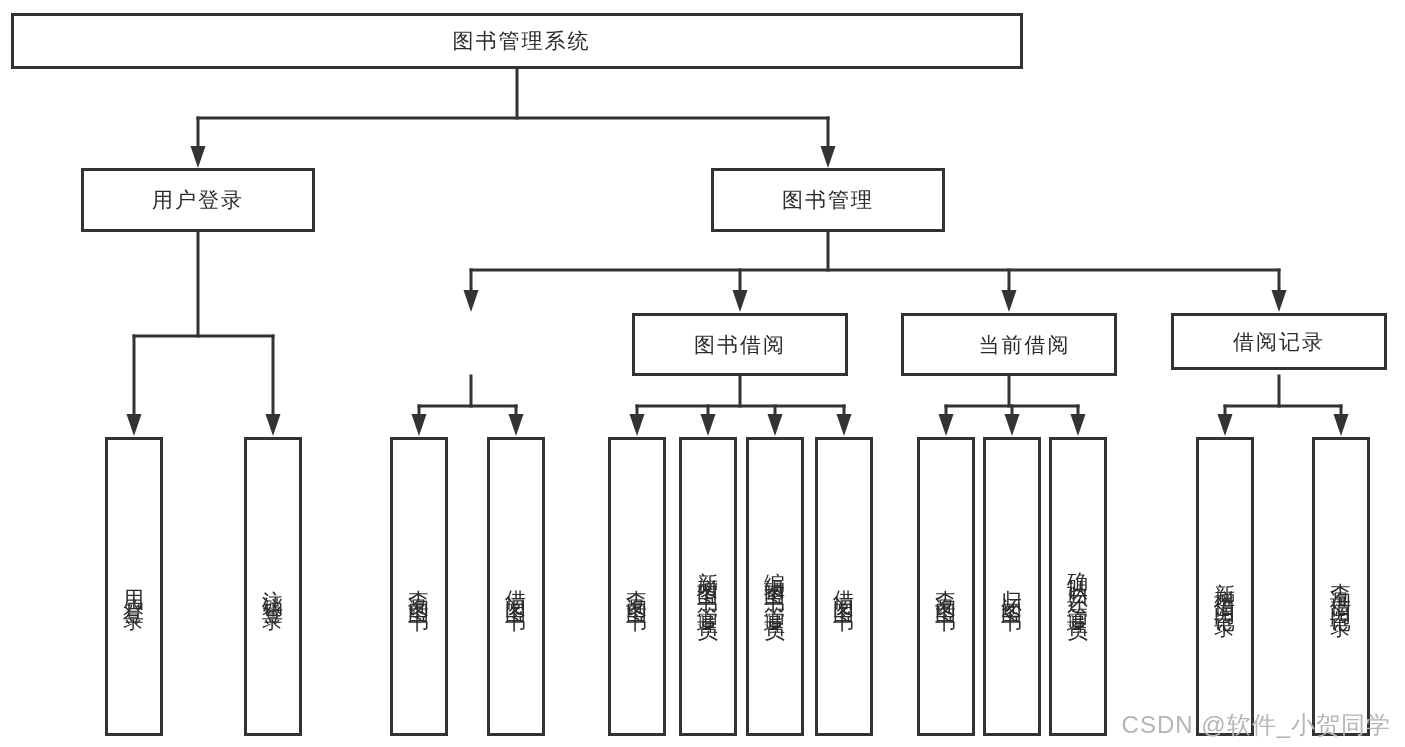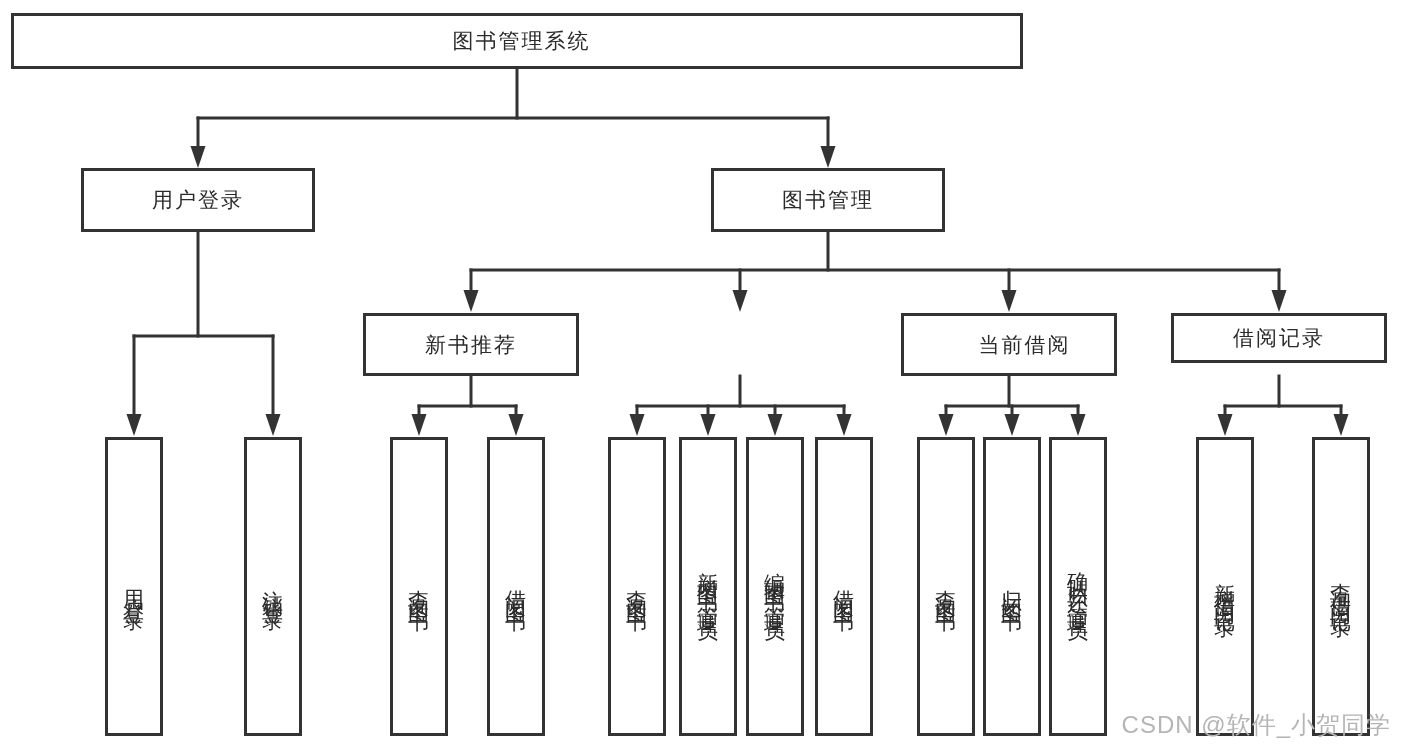--- a/index.html
+++ b/index.html
@@ -127,23 +127,23 @@
       <polygon points="1217.5,414 1232.5,414 1225,436"></polygon>
       <polygon points="1333.5,414 1348.5,414 1341,436"></polygon>
     </g>
   </svg>
 
   <div class="box box-h" style="left:11px; top:13px; width:1012px; height:56px;padding-left:9px;">图书管理系统</div>
 
   <div class="box box-h" style="left:81px; top:168px; width:234px; height:64px;">用户登录</div>
   <div class="box box-h" style="left:711px; top:168px; width:234px; height:64px;font-family:Liberation Mono, monospace;">图书管理</div>
 
-  <div class="box box-h" style="left:363px; top:313px; width:216px; height:63px;">新书推荐</div>
+  <div class="box box-h" style="left:632px; top:313px; width:216px; height:63px;">图书借阅</div>
   <div class="box box-h" style="left:901px; top:313px; width:216px; height:63px;padding-left:31px;">当前借阅</div>
-  <div class="box box-h" style="left:1171px; top:313px; width:216px; height:50px;">借阅记录</div>
+  <div class="box box-h" style="left:1171px; top:313px; width:216px; height:57px;">借阅记录</div>
 
   <div class="box box-v" style="left:105px; top:437px; width:58px; height:299px;">
     <span>用户登录</span>
   </div>
   <div class="box box-v" style="left:244px; top:437px; width:58px; height:299px;">
     <span>注销登录</span>
   </div>
 
   <div class="box box-v" style="left:390px; top:437px; width:58px; height:299px;">
     <span>查询图书</span>

